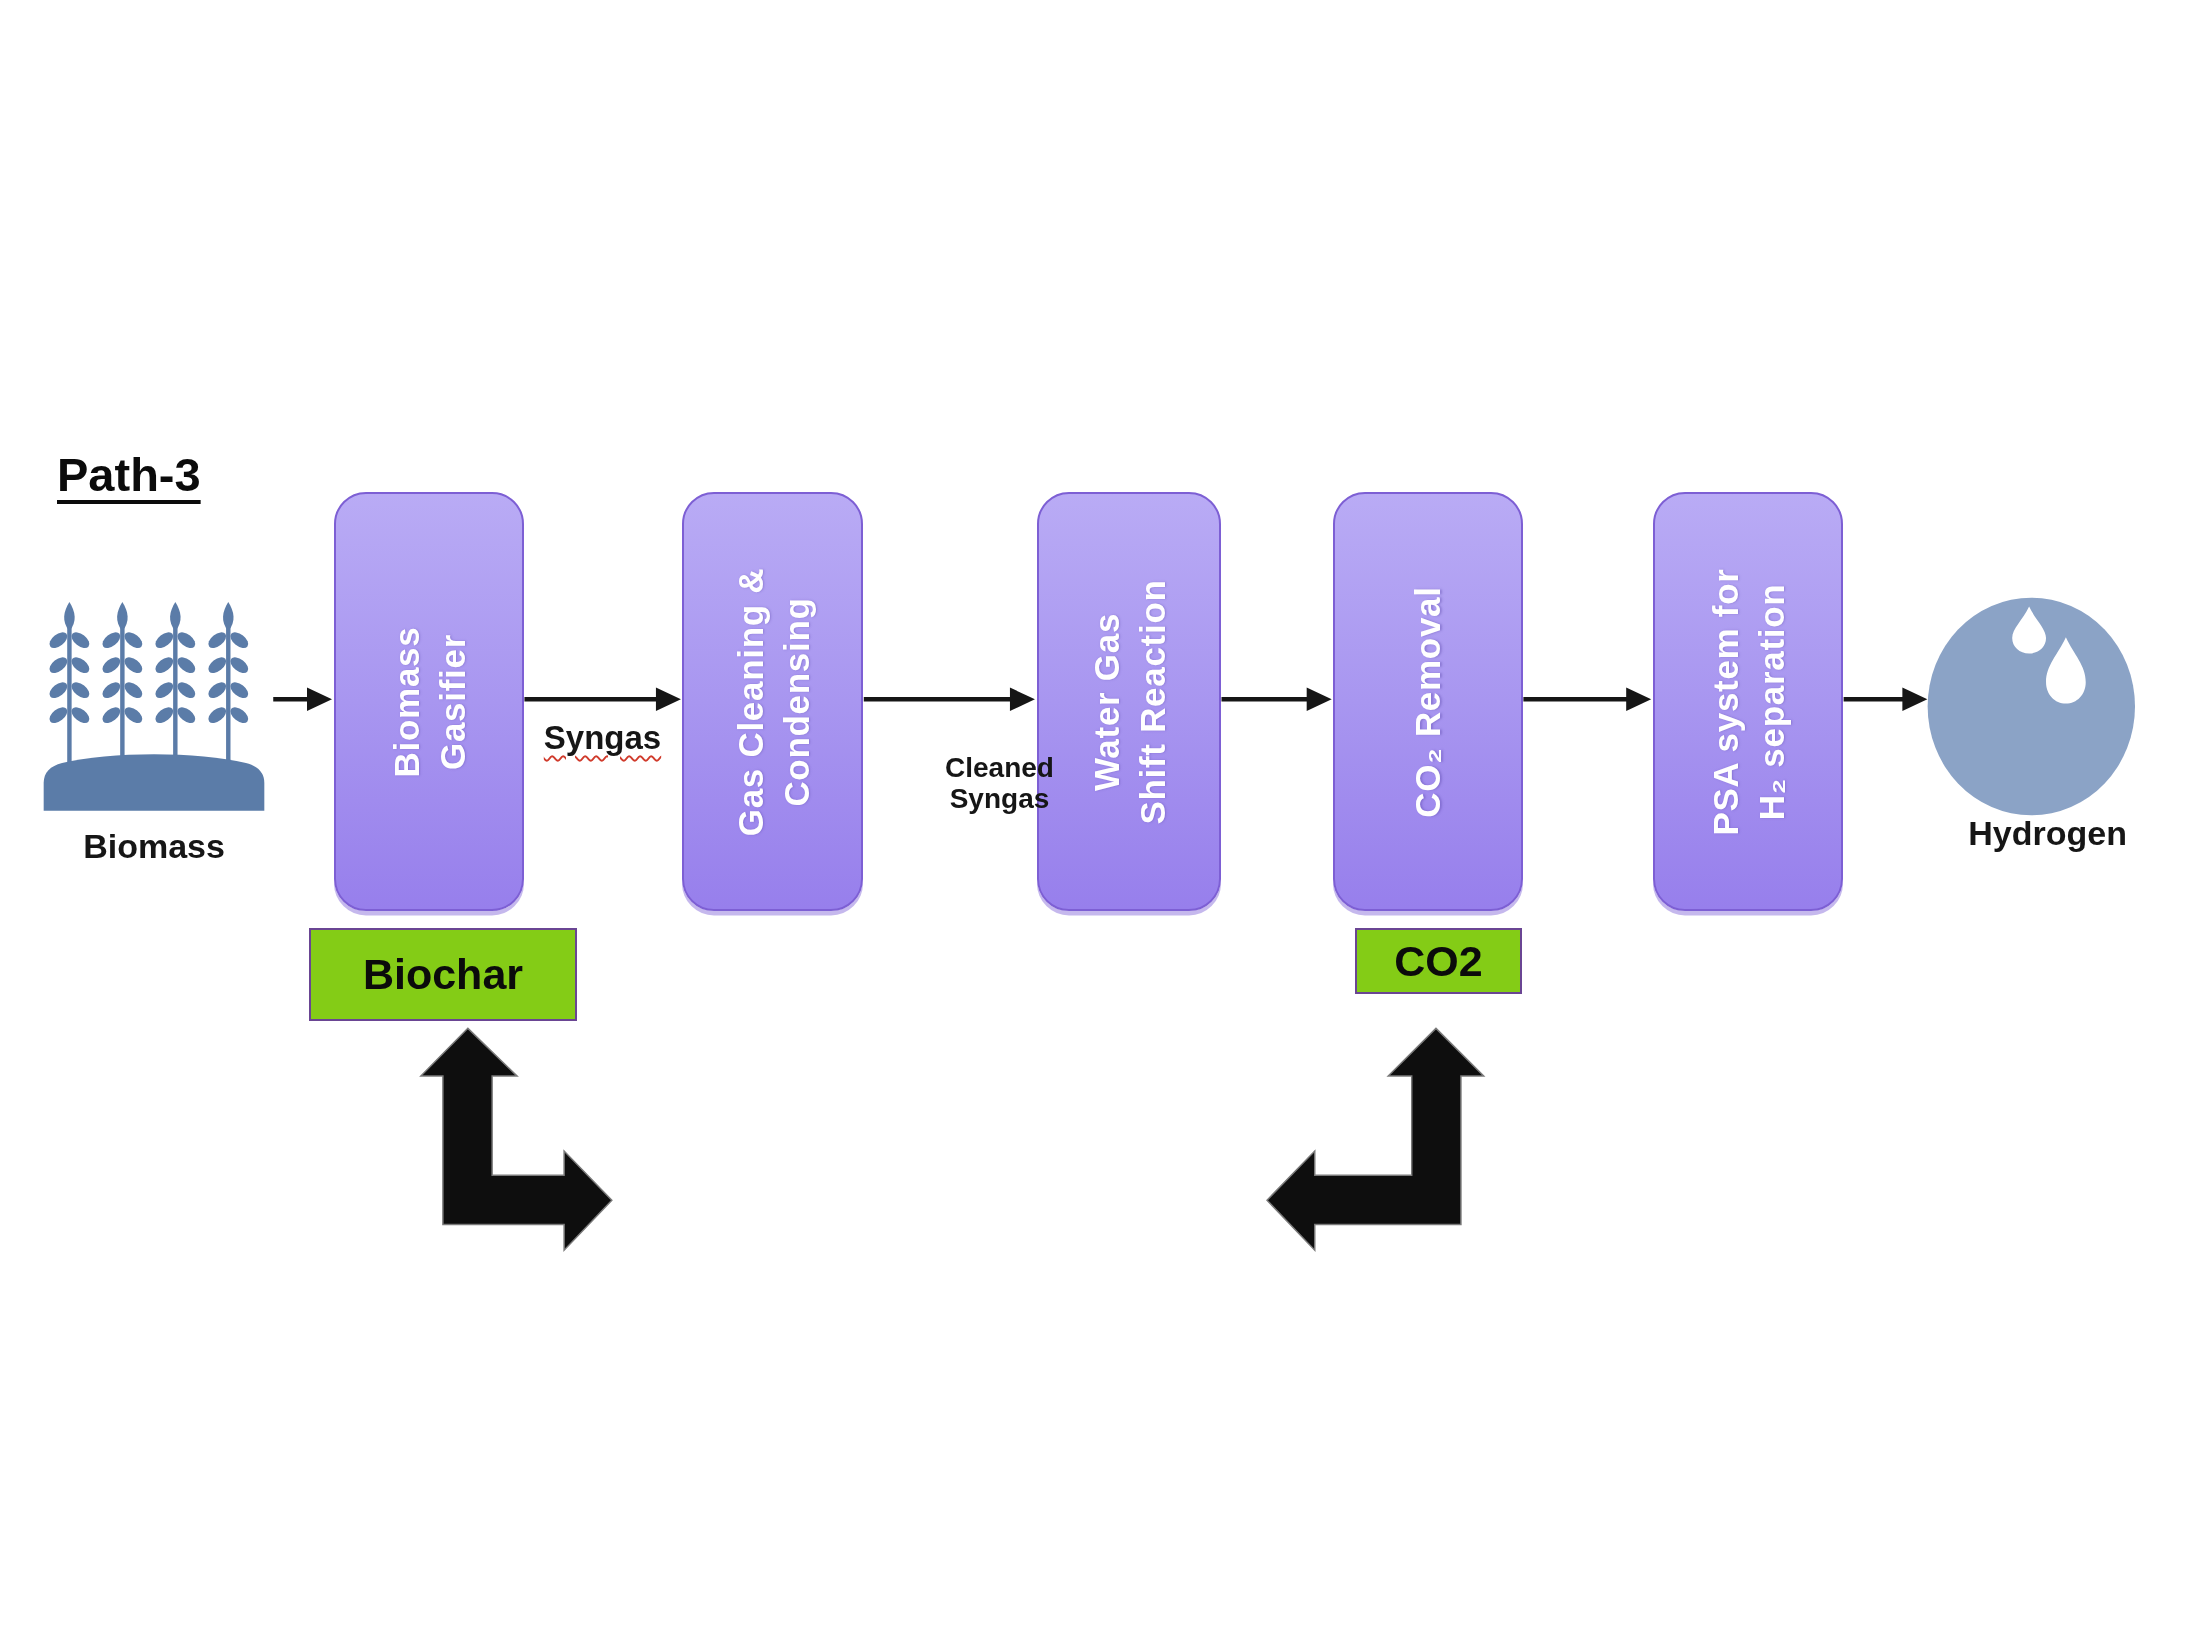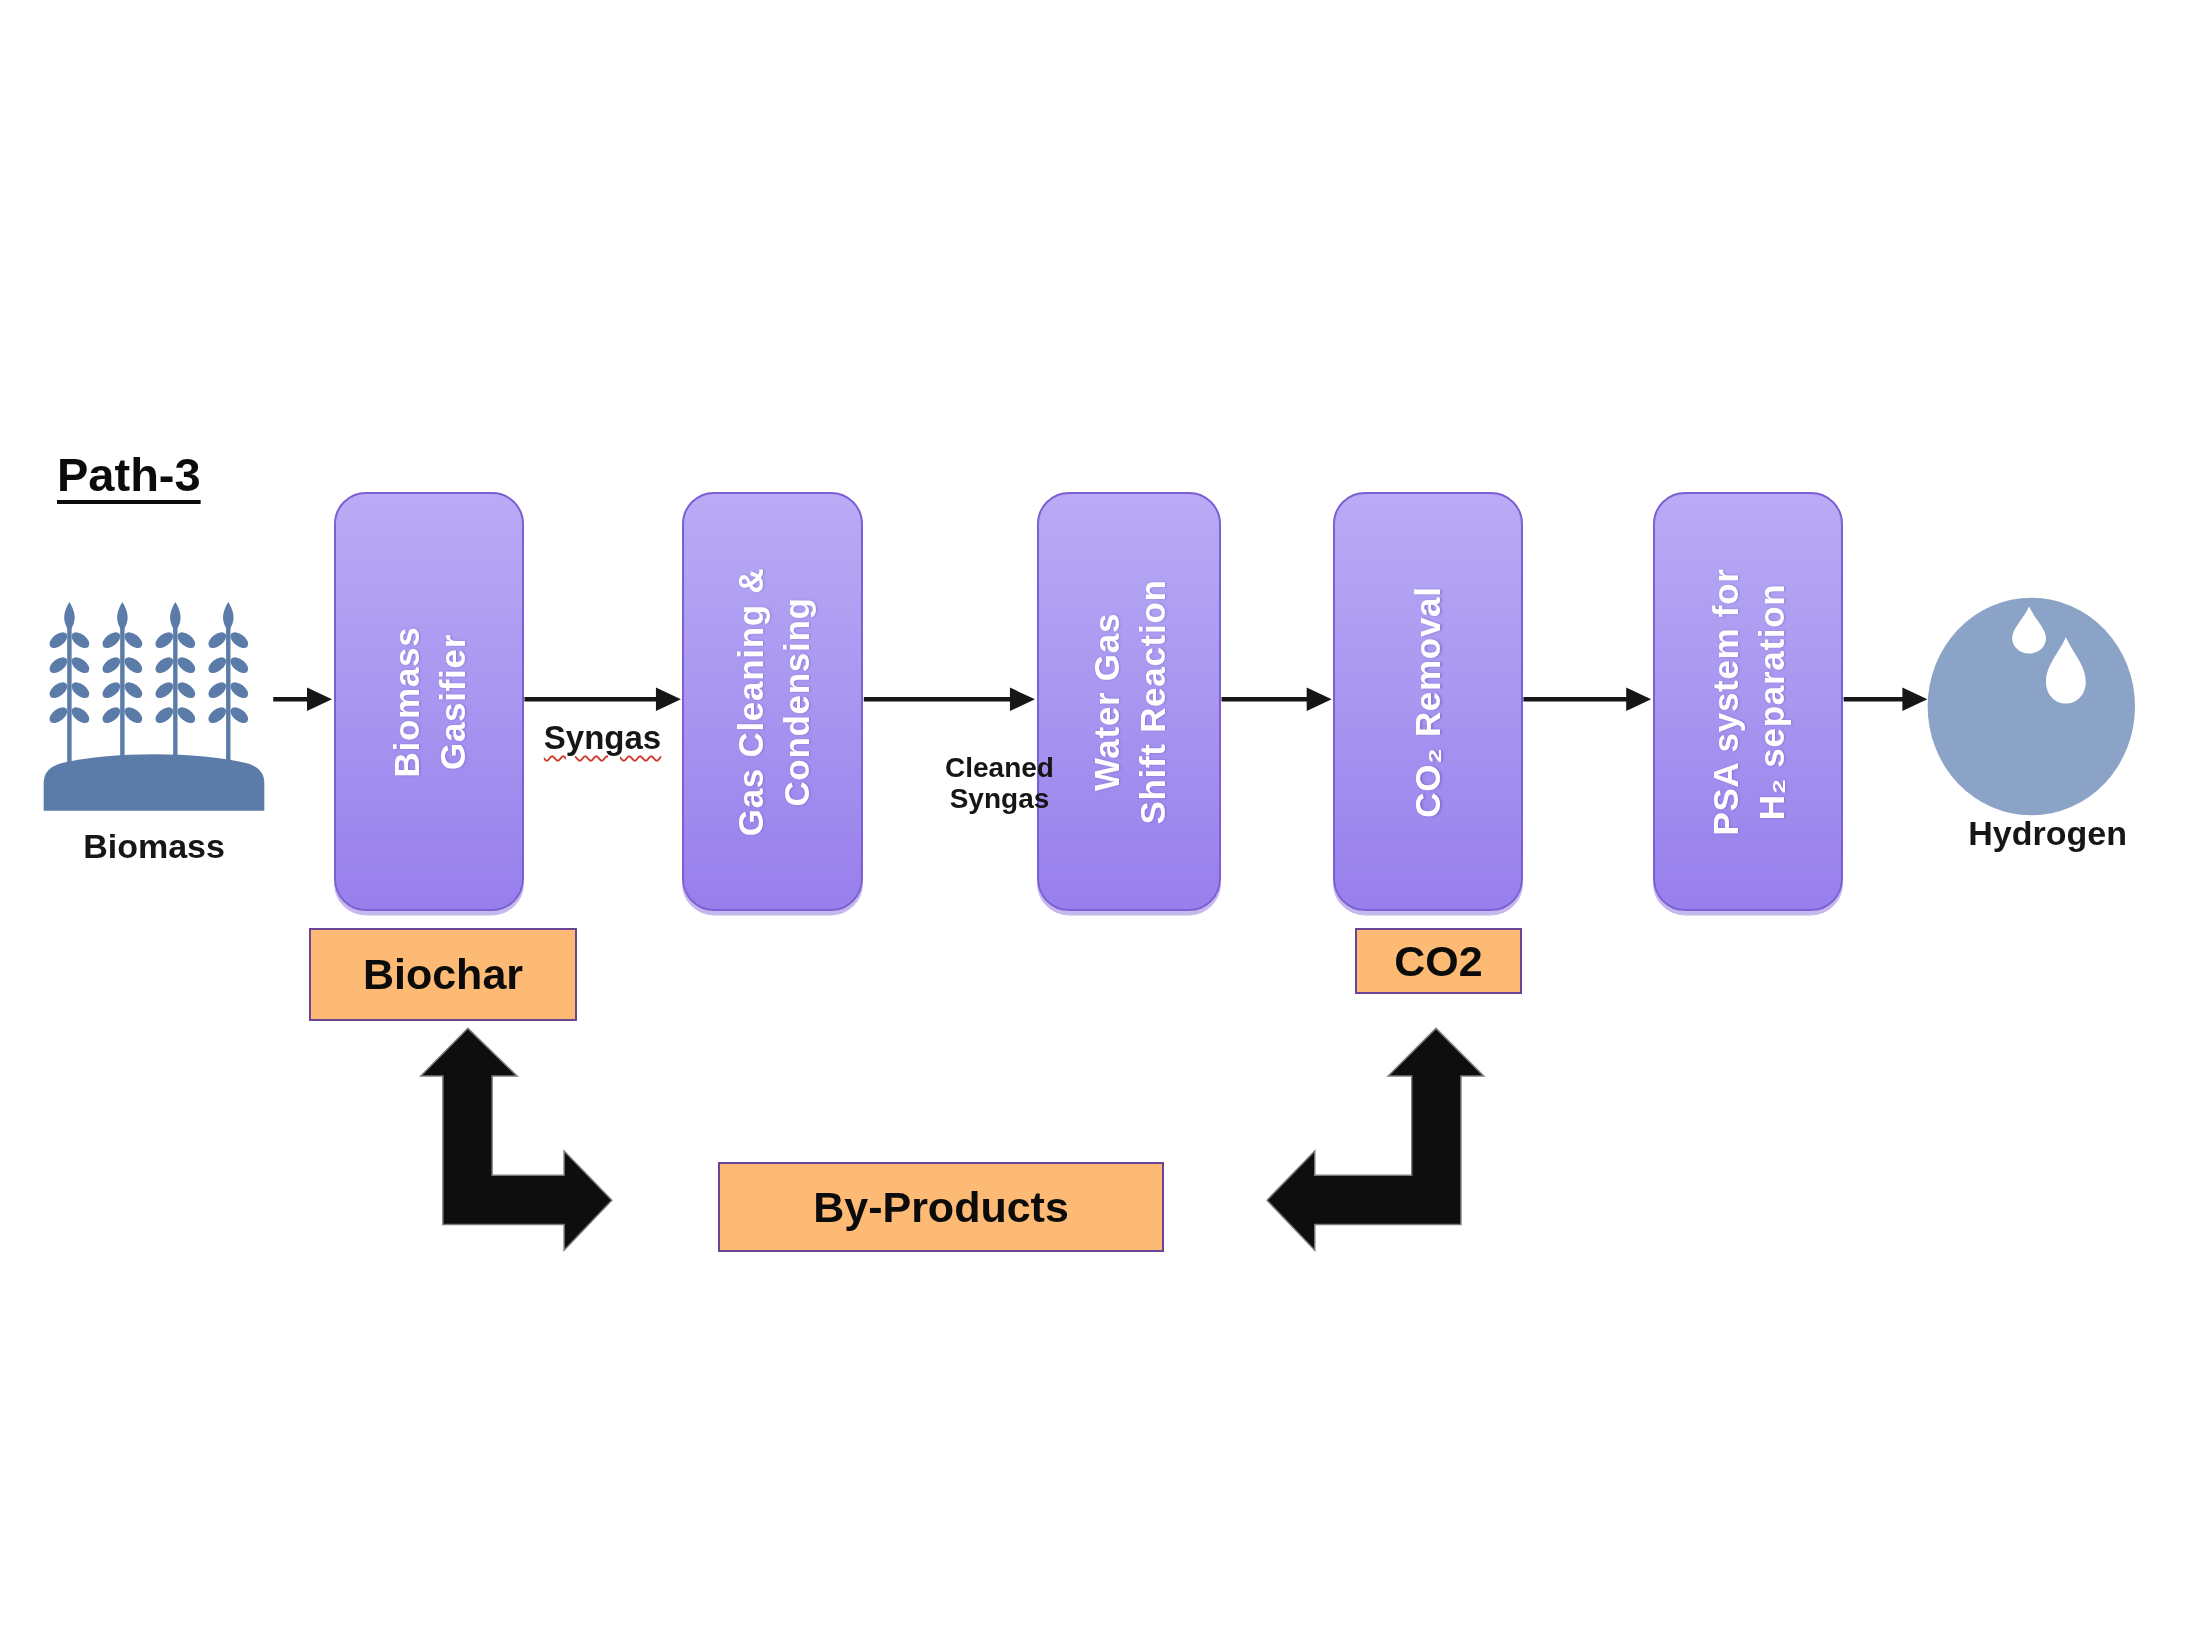--- a/index.html
+++ b/index.html
@@ -42,21 +42,21 @@
   .hydrogen-label{
     position:absolute;left:1921px;top:814px;width:206px;text-align:right;
     font-size:34px;font-weight:bold;color:#161616;
   }
   .h2-text{
     position:absolute;left:1939px;top:667px;width:184px;text-align:center;
     color:#ffffff;font-weight:bold;font-size:116px;line-height:1;
   }
   .h2-sub{font-size:76px;vertical-align:-29px;}
   .sbox{
-    position:absolute;box-sizing:border-box;background:#fdba74;
+    position:absolute;box-sizing:border-box;background:#84cc16;
     border:2.9px solid #6a4593;color:#0b0b0b;font-weight:bold;
     display:flex;align-items:center;justify-content:center;
   }
   .sbox-biochar{left:309px;top:928px;width:268px;height:93px;font-size:43px;}
   .sbox-co2{left:1355px;top:928px;width:167px;height:66px;font-size:43px;}
   .sbox-byproducts{left:718px;top:1162px;width:446px;height:90px;font-size:43px;}
   svg{position:absolute;left:0;top:0;}
 </style>
 </head>
 <body>
@@ -132,23 +132,20 @@
     <path fill="#ffffff" d="M2812,868 C2823,892 2839,906 2839,929 C2839,946 2827,958 2812,958 C2797,958 2785,946 2785,929 C2785,906 2801,892 2812,868 Z"></path>
   </svg>
   <div class="hydrogen-label">Hydrogen</div>
 
   <div class="sbox sbox-biochar">
     <span>Biochar</span>
   </div>
   <div class="sbox sbox-co2">
     <span>CO2</span>
   </div>
-  <div class="sbox sbox-byproducts">
-    <span>By-Products</span>
-  </div>
 
   <svg width="2205" height="1652" viewBox="0 0 3002 2249">
     <g stroke="#161616" stroke-width="6" fill="#161616">
       <g>
         <line x1="372" y1="952" x2="422" y2="952"></line>
         <polygon points="452,952 418,936 418,968" stroke="none"></polygon>
       </g>
       <g>
         <line x1="714" y1="952" x2="895" y2="952"></line>
         <polygon points="927,952 893,936 893,968" stroke="none"></polygon>

